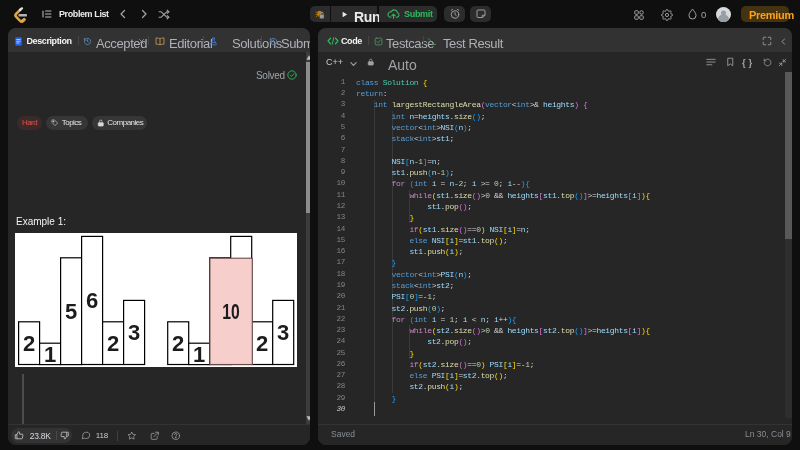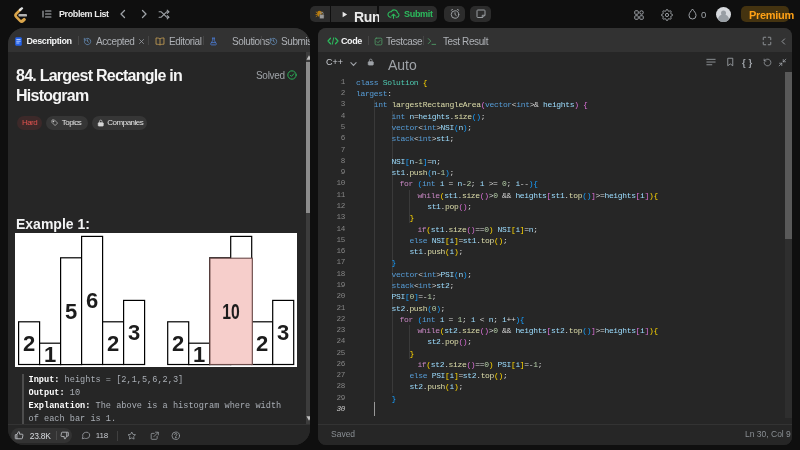--- a/index.html
+++ b/index.html
@@ -2,30 +2,30 @@
 <html><head>
 <meta charset="utf-8">
 <style>
 * { margin:0; padding:0; box-sizing:border-box; }
 html,body { width:800px; height:450px; background:#0f0f0f; overflow:hidden;
   font-family:"Liberation Sans", sans-serif; }
 .abs { position:absolute; }
 #stage { position:relative; width:712px; height:450px; }
 .tbtn { position:absolute; top:6px; height:16px; background:#2c2c2c; }
 #lpanel { position:absolute; left:8px; top:28px; width:302px; height:417px;
-  background:#262626; border-radius:16px; overflow:hidden; }
+  background:#262626; border-radius:8px; overflow:hidden; }
 #rpanel { position:absolute; left:318px; top:28px; width:474px; height:417px;
   background:#262626; border-radius:8px; overflow:hidden; }
 .strip { position:absolute; left:0; top:0; width:100%; height:24px; background:#323232; }
-.tabtxt { font-size:10px; letter-spacing:-0.4px; color:#aeb1b6;text-align:center; }
+.tabtxt { font-size:13px; letter-spacing:-0.4px; color:#aeb1b6;text-align:center; }
 .tabsep { position:absolute; top:8px; width:1px; height:9px; background:#454545; }
 .chip { display:inline-block; background:#3b3b3b; border:1px solid #464646;
   border-radius:3px; font-family:"Liberation Mono",monospace; font-size:7.2px;
   color:#e8e8e8; padding:0 2px; line-height:9.5px; }
-.k { color:#569cd6; } .c { color:#c586c0;margin-left:8px; } .t { color:#4ec9b0; }
+.k { color:#569cd6; } .c { color:#c586c0; } .t { color:#4ec9b0; }
 .f { color:#dcdcaa;text-align:center; } .v { color:#9cdcfe; } .n { color:#b5cea8; }
 .b1 { color:#ffd700; } .b2 { color:#da70d6; } .b3 { color:#179fff; }
 .cur { color:#c8c8c8;font-style:italic; }
 #code { position:absolute; left:38px; top:4.9px; font-family:"Liberation Mono",monospace;
   font-size:8px; letter-spacing:-0.35px; line-height:11.28px; color:#d4d4d4;
   white-space:pre; }
 #lnums { position:absolute; left:0; top:4.9px; width:27px; text-align:right;
   font-family:"Liberation Mono",monospace; font-size:7.6px; letter-spacing:-0.3px; line-height:11.28px;
   color:#858585; white-space:pre; }
 </style>
@@ -141,41 +141,40 @@
   </svg>
   <div class="abs tabtxt" style="left:224px;top:7.5px">Solutions</div>
   <div class="tabsep" style="left:253px"></div>
   <svg class="abs" style="left:260.5px;top:9px" width="9" height="9" viewBox="0 0 24 24" fill="none" stroke="#5f81a7" stroke-width="2.4" stroke-linecap="round">
     <path d="M3.5 12a8.5 8.5 0 1 0 2.5-6L3.5 8.5"></path>
         <path d="M3.5 3.5v5h5"></path>
         <path d="M12 7.5V12l3 2"></path>
   </svg>
   <div class="abs tabtxt" style="left:273px;top:7.5px">Submissi</div>
 
-  <div class="abs" style="left:8px;top:37.5px;width:252px;font-size:16px;font-weight:700;color:#f5f5f5;line-height:20.4px;letter-spacing:-0.75px">84. Largest Rectangle in<br>Histogram</div>
   <div class="abs" style="left:248px;top:42px;font-size:10px;letter-spacing:-0.3px;color:#9fa3a8">Solved</div>
   <svg class="abs" style="left:278.5px;top:42px" width="10" height="10" viewBox="0 0 24 24" fill="none" stroke="#2cbb5d" stroke-width="2.2" stroke-linecap="round" stroke-linejoin="round">
     <circle cx="12" cy="12" r="10"></circle>
         <path d="M8 12.5l2.8 2.8L16.5 9"></path>
   </svg>
 
   <div class="abs" style="left:9.4px;top:87.5px;height:14.5px;border-radius:7.5px;background:#3c2929;color:#e0534f;font-size:8px;letter-spacing:-0.5px;line-height:14.5px;padding:0 4.5px">Hard</div>
   <div class="abs" style="left:37.7px;top:87.5px;height:14.5px;border-radius:7.5px;background:#363636;color:#e3e3e3;font-size:8px;letter-spacing:-0.5px;line-height:14.5px;padding:0 6.5px 0 16px">Topics</div>
   <svg class="abs" style="left:43px;top:91.3px" width="7.5" height="7.5" viewBox="0 0 24 24" fill="none" stroke="#d7d7d7" stroke-width="2">
     <path d="M3 11V4a1 1 0 0 1 1-1h7l10 10-8 8L3 11z"></path>
         <circle cx="8" cy="8" r="1.6" fill="#d7d7d7"></circle>
   </svg>
   <div class="abs" style="left:83.8px;top:87.5px;height:14.5px;border-radius:7.5px;background:#363636;color:#e3e3e3;font-size:8px;letter-spacing:-0.5px;line-height:14.5px;padding:0 3.5px 0 15.5px">Companies</div>
   <svg class="abs" style="left:89.3px;top:90.8px" width="7.5" height="8.5" viewBox="0 0 24 26" fill="none" stroke="#d7d7d7" stroke-width="2.2">
     <rect x="4" y="11" width="16" height="11" rx="2" fill="#d7d7d7"></rect>
         <path d="M8 11V7a4 4 0 0 1 8 0v4"></path>
   </svg>
 
 
-  <div class="abs" style="left:8px;top:187.8px;font-size:14px;font-weight:700;color:#f3f4f5">Example 1:</div>
+  <div class="abs" style="left:8px;top:187.8px;font-size:10px;font-weight:400;color:#f3f4f5">Example 1:</div>
 
   <svg class="abs" style="left:6.5px;top:204.5px" width="282" height="134" viewBox="0 0 282 134">
     <rect x="0" y="0" width="282" height="134" fill="#ffffff"></rect>
     <g fill="#ffffff" stroke="#000000" stroke-width="1.2">
       <rect x="3.6" y="88.8" width="21.0" height="42.7"></rect>
       <rect x="24.6" y="110.2" width="21.0" height="21.4"></rect>
       <rect x="45.6" y="24.8" width="21.0" height="106.8"></rect>
       <rect x="66.6" y="3.4" width="21.0" height="128.1"></rect>
       <rect x="87.6" y="88.8" width="21.0" height="42.7"></rect>
       <rect x="108.6" y="67.4" width="21.0" height="64.1"></rect>
@@ -196,26 +195,20 @@
       <text x="119.1" y="107.4">3</text>
       <text x="163.2" y="118.1">2</text>
       <text x="184.2" y="128.7">1</text>
       <text x="247.2" y="118.1">2</text>
       <text x="268.2" y="107.4">3</text>
       <text x="216.1" y="86.2" textLength="17.5" lengthAdjust="spacingAndGlyphs">10</text>
     </g>
   </svg>
 
   <div class="abs" style="left:13.5px;top:346px;width:2.5px;height:50px;background:#4d4d4d"></div>
-  <div class="abs" style="left:20.5px;top:345.6px;width:276px;height:50.4px;overflow:hidden;font-family:'Liberation Mono',monospace;font-size:8.6px;line-height:13.2px;color:#a9aeb5">
-    <b style="color:#ffffff">Input:</b> heights = [2,1,5,6,2,3]<br>
-    <b style="color:#ffffff">Output:</b> 10<br>
-    <b style="color:#ffffff">Explanation:</b> The above is a histogram where width<br>
-    of each bar is 1.
-  </div>
 
   <div class="abs" style="left:297.5px;top:24px;width:6px;height:372px;background:#3c3c3c"></div>
   <div class="abs" style="left:297.5px;top:34px;width:6px;height:151px;background:#8c8c8c"></div>
   <svg class="abs" style="left:297.5px;top:26px" width="6" height="7" viewBox="0 0 8 8">
         <path d="M4 1 7.4 7H0.6z" fill="#bdbdbd"></path>
       </svg>
   <svg class="abs" style="left:297.5px;top:387px" width="6" height="7" viewBox="0 0 8 8">
         <path d="M4 7 7.4 1H0.6z" fill="#bdbdbd"></path>
       </svg>
 
@@ -329,21 +322,21 @@
 22
 23
 24
 25
 26
 27
 28
 29
 <span class="cur">30</span></div>
     <div id="code"><span class="k">class</span> <span class="t">Solution</span> <span class="b1">{</span>
-<span class="k">largest</span>:
+<span class="k">return</span>:
     <span class="k">int</span> <span class="f">largestRectangleArea</span><span class="b2">(</span><span class="k">vector</span>&lt;<span class="k">int</span>&gt;&amp; <span class="v">heights</span><span class="b2">)</span> <span class="b2">{</span>
         <span class="k">int</span> <span class="v">n</span>=<span class="v">heights</span>.<span class="f">size</span><span class="b3">(</span><span class="b3">)</span>;
         <span class="k">vector</span>&lt;<span class="k">int</span>&gt;<span class="v">NSI</span><span class="b3">(</span><span class="v">n</span><span class="b3">)</span>;
         <span class="k">stack</span>&lt;<span class="k">int</span>&gt;<span class="v">st1</span>;
 
         <span class="v">NSI</span><span class="b3">[</span><span class="v">n</span>-<span class="n">1</span><span class="b3">]</span>=<span class="v">n</span>;
         <span class="v">st1</span>.<span class="f">push</span><span class="b3">(</span><span class="v">n</span>-<span class="n">1</span><span class="b3">)</span>;
         <span class="c">for</span> <span class="b3">(</span><span class="k">int</span> <span class="v">i</span> = <span class="v">n</span>-<span class="n">2</span>; <span class="v">i</span> &gt;= <span class="n">0</span>; <span class="v">i</span>--<span class="b3">)</span><span class="b3">{</span>
             <span class="c">while</span><span class="b1">(</span><span class="v">st1</span>.<span class="f">size</span><span class="b2">(</span><span class="b2">)</span>&gt;<span class="n">0</span> &amp;&amp; <span class="v">heights</span><span class="b2">[</span><span class="v">st1</span>.<span class="f">top</span><span class="b3">(</span><span class="b3">)</span><span class="b2">]</span>&gt;=<span class="v">heights</span><span class="b2">[</span><span class="v">i</span><span class="b2">]</span><span class="b1">)</span><span class="b1">{</span>
                 <span class="v">st1</span>.<span class="f">pop</span><span class="b2">(</span><span class="b2">)</span>;

